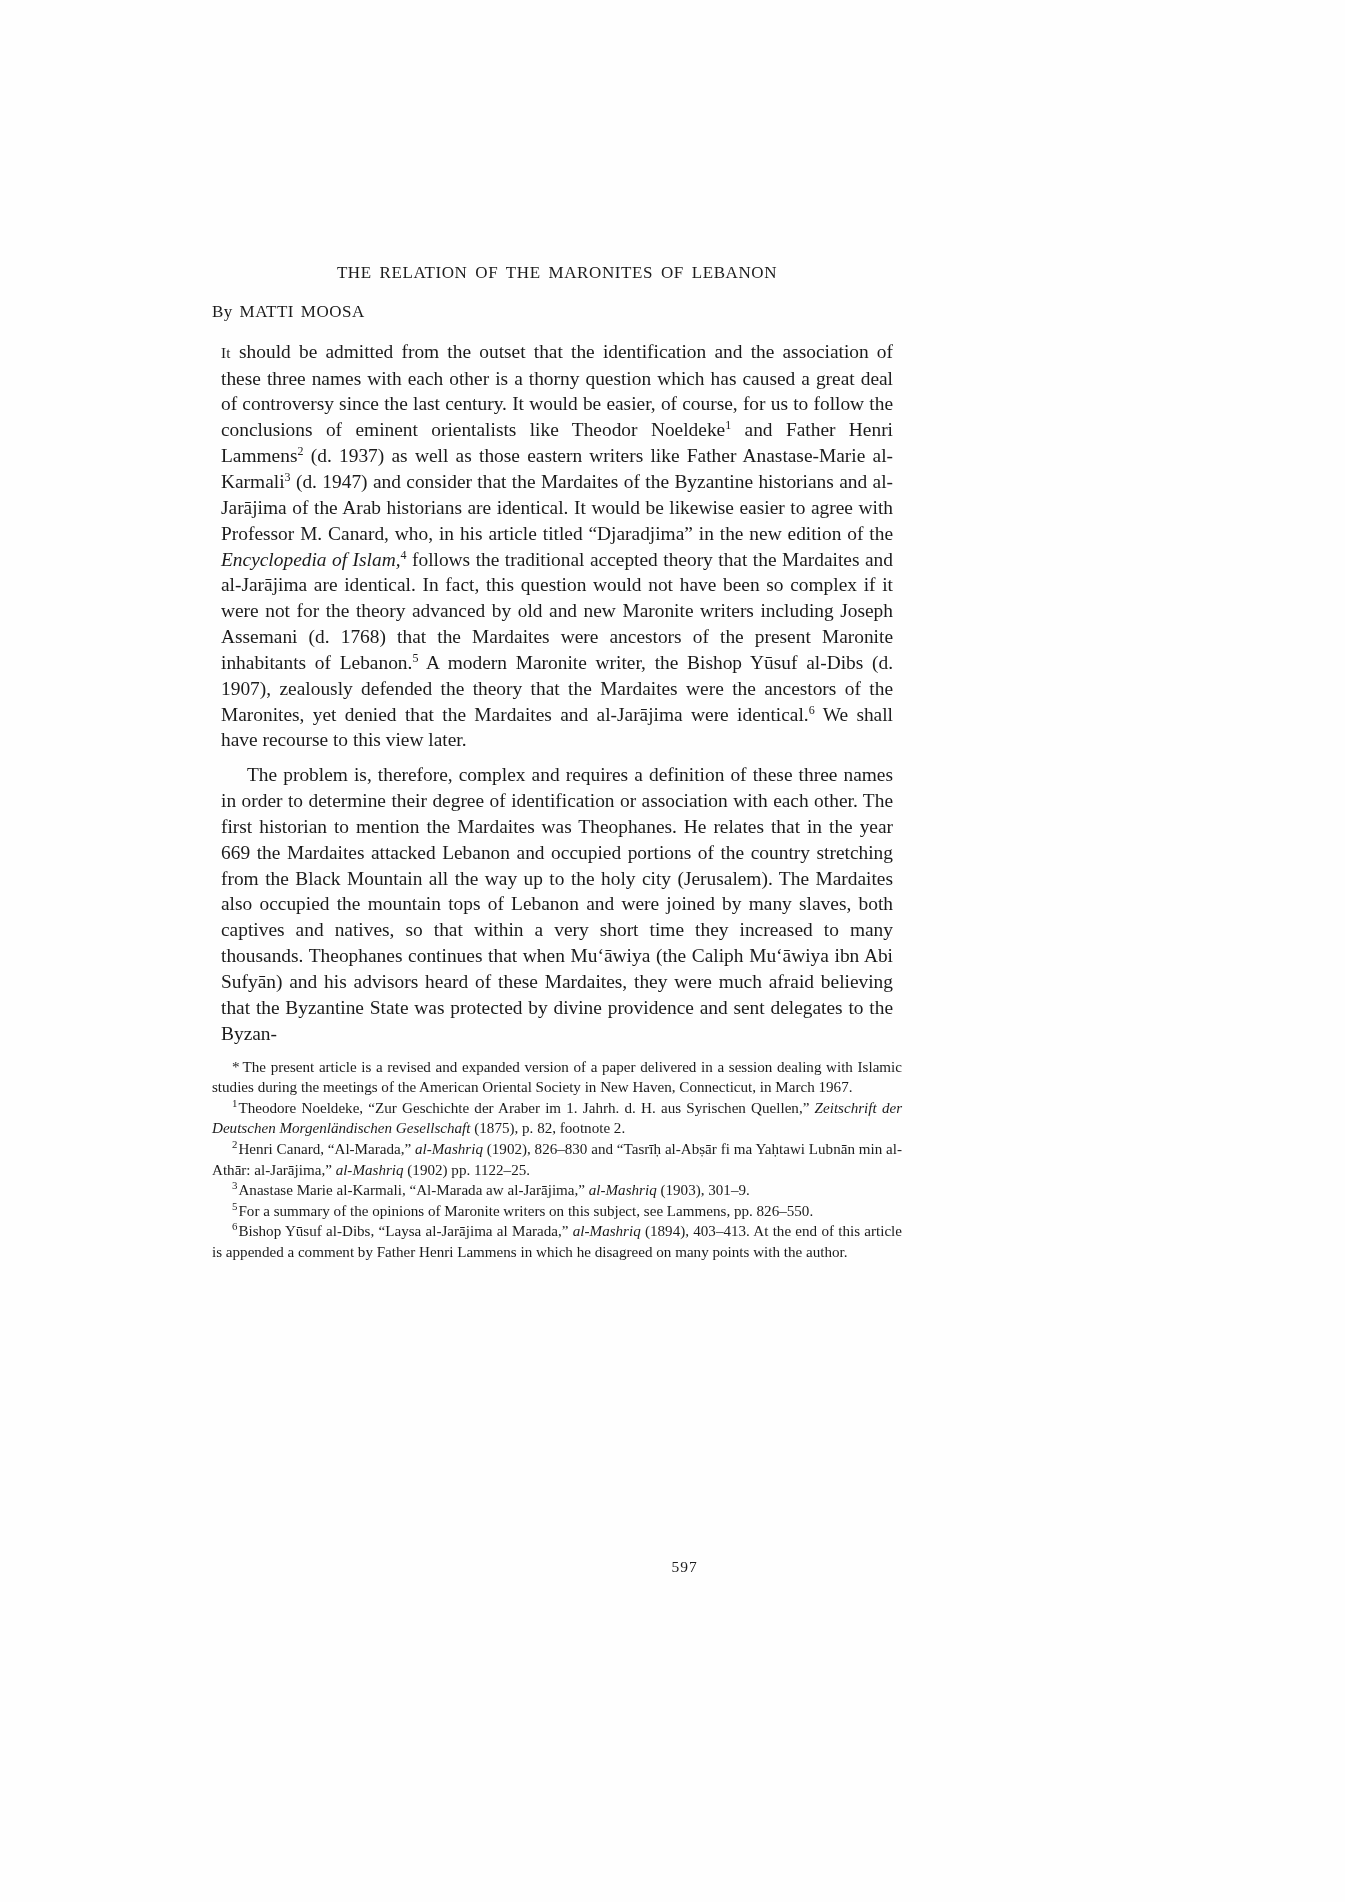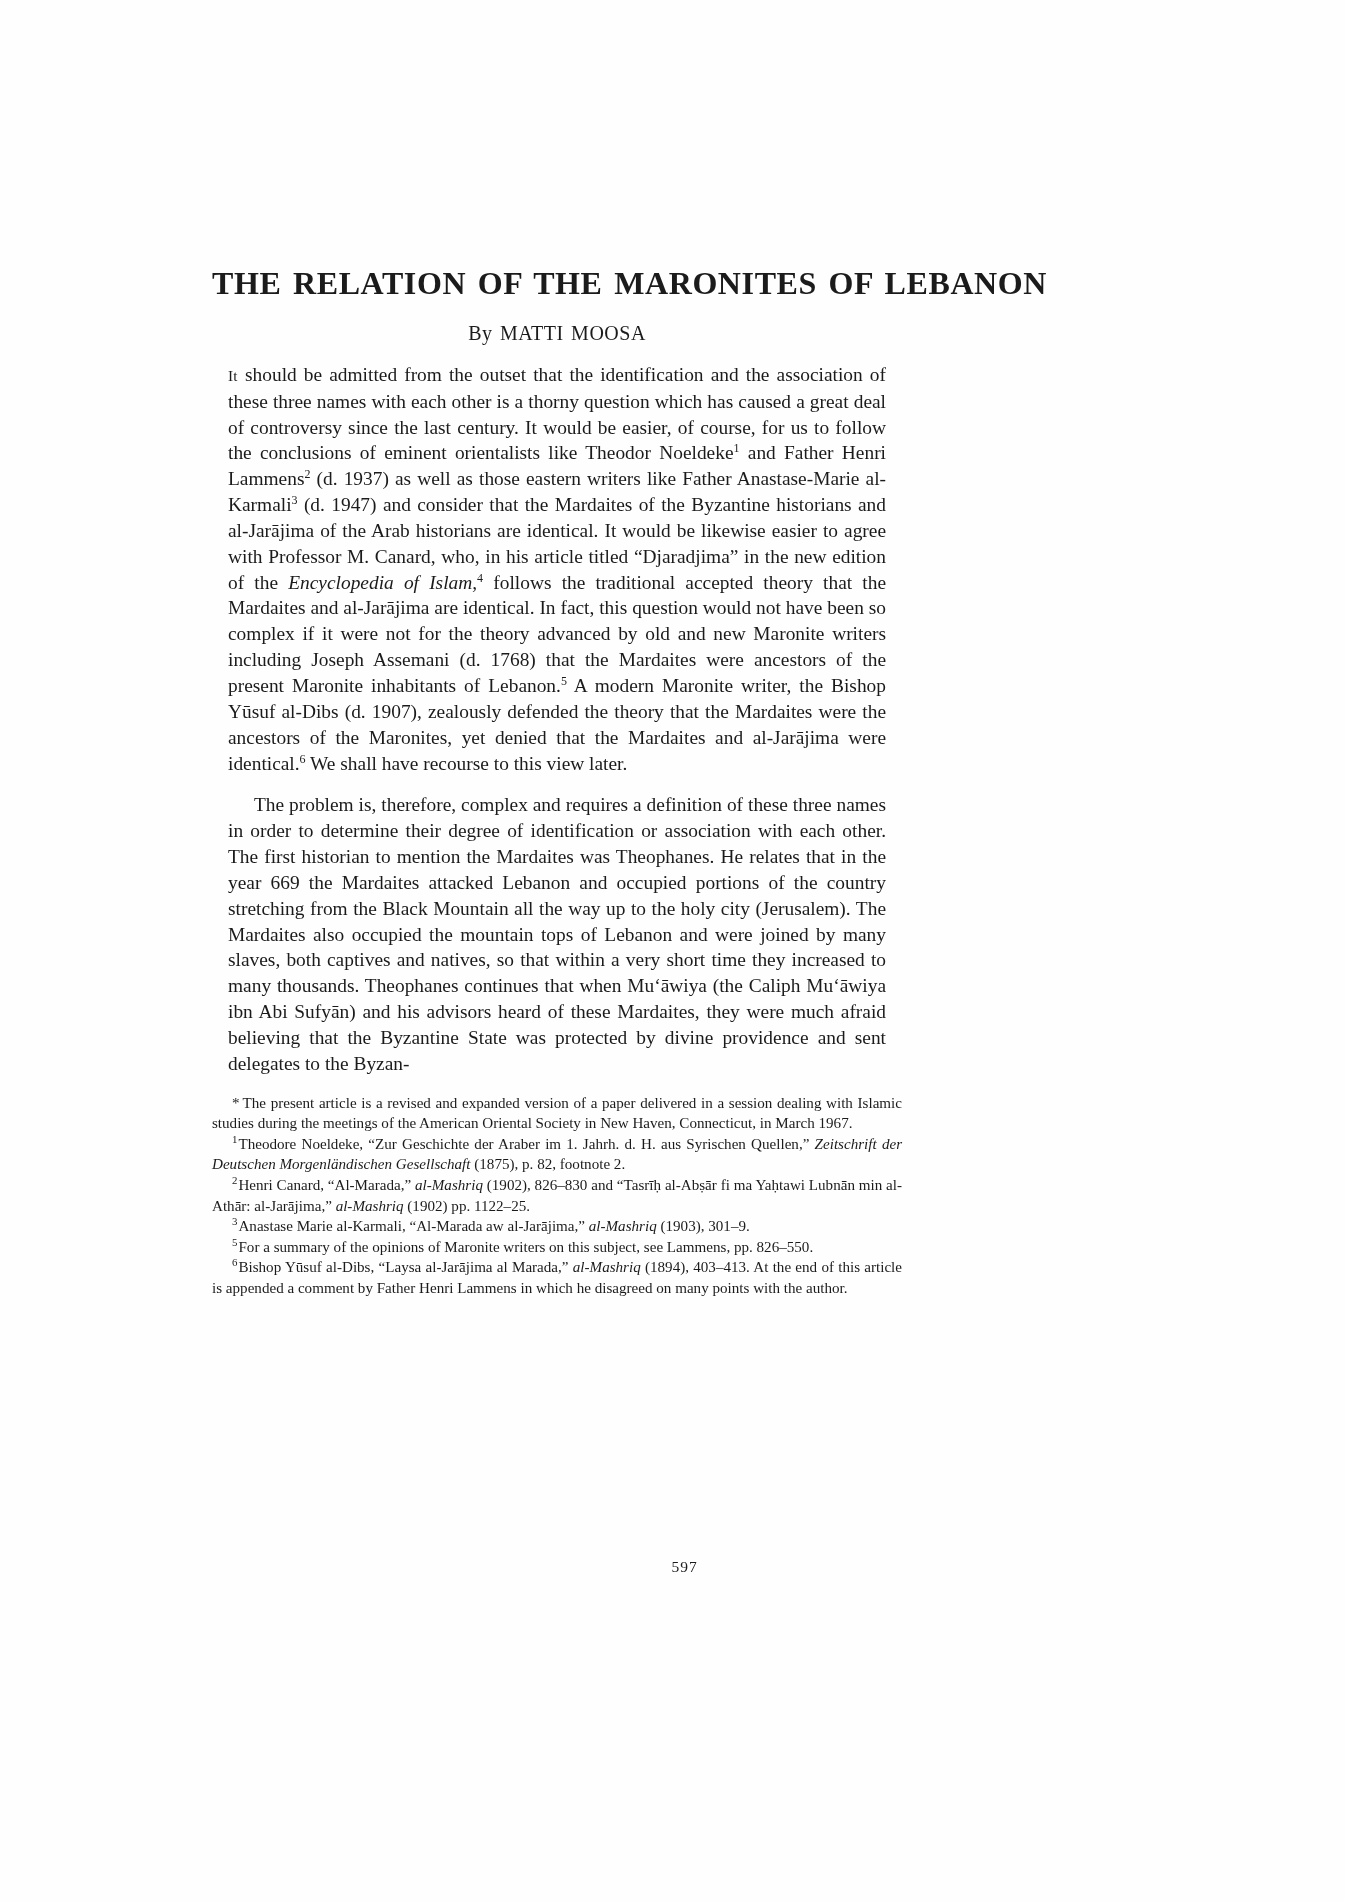--- a/index.html
+++ b/index.html
@@ -24,43 +24,42 @@
   }
   .content {
     position: absolute;
     left: 212px;
     top: 262px;
     width: 690px;
   }
   
   .title {
     text-align: center;
-    font-size: 32px;
+    font-size: 17px;
     letter-spacing: 0.6px;
     line-height: 1.34;
-    font-weight: bold;
+    font-weight: normal;
     margin: 0;
     word-spacing: 3px;
   }
   .title-line { display: block; white-space: nowrap; }
   .byline {
-    text-align: center;
-    font-size: 20px;
+    font-size: 17px;
     margin-top: 17px;
     margin-bottom: 17px;
     letter-spacing: 0.5px;
     word-spacing: 2px;
   }
   
   .body-par {
     font-size: 19.4px;
     line-height: 25.85px;
     text-align: justify;
     text-justify: inter-word;
-    margin: 16px;
+    margin: 9px;
     hyphens: none;
   }
   .body-par + .body-par { text-indent: 26px; }
   .dropcap-caps {
     font-size: 15.2px;
     letter-spacing: 0.3px;
   }
   sup {
     font-size: 0.62em;
     vertical-align: super;

